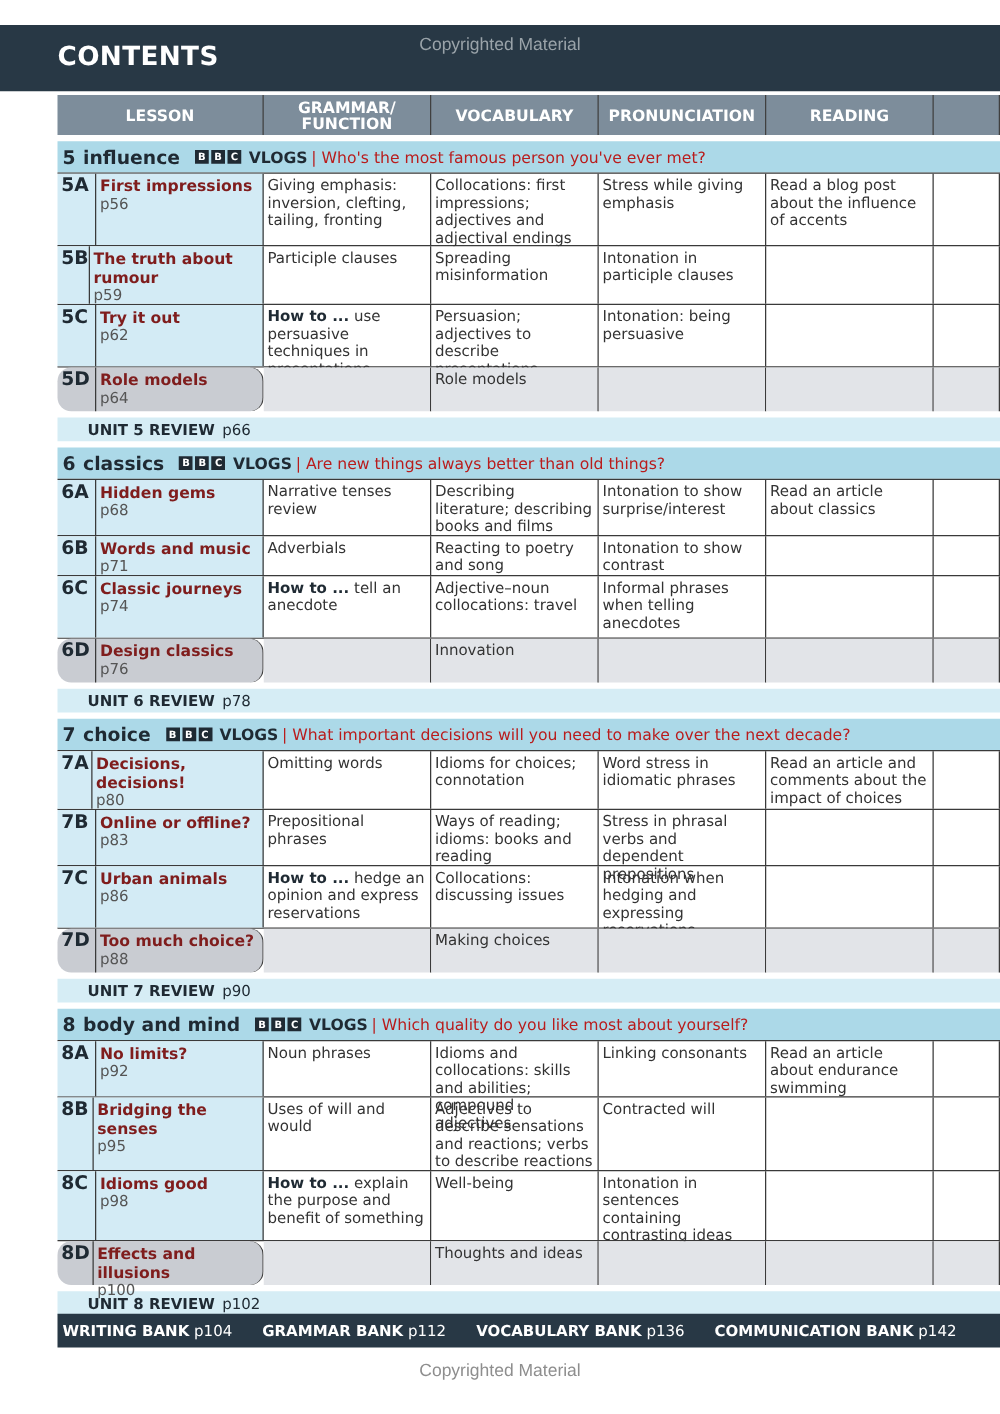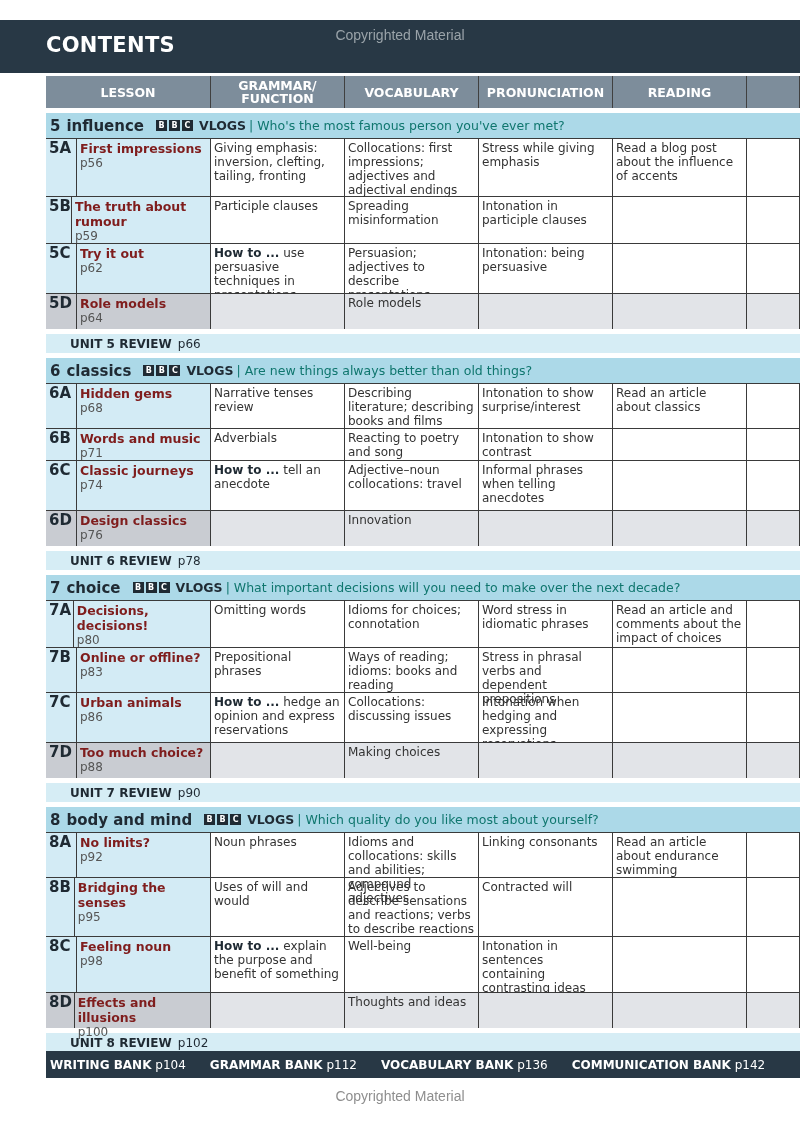--- a/index.html
+++ b/index.html
@@ -17,30 +17,30 @@
   .colhead { display: flex; height: 32px; background: #7d8d9b; }
   .colhead .ch { color: #fff; font-weight: bold; font-size: 12.5px; display: flex; align-items: center; justify-content: center; text-align: center; line-height: 13px; border-right: 1px solid #404040; }
   .c1 { width: 165px; } .c2 { width: 134px; } .c3 { width: 134px; } .c4 { width: 134px; } .c5 { width: 134px; } .c6 { width: 53px; }
 
   .unit-head { margin-top: 5px; height: 25px; background: #acd9e8; display: flex; align-items: center; padding-left: 4px; white-space: nowrap; overflow: hidden; }
   .unit-head .num { font-weight: bold; font-size: 15px; color: #1f2a33; }
   .unit-head .name { font-weight: bold; font-size: 15px; color: #1f2a33; margin-left: 6px; }
   .bbc { display: inline-flex; margin-left: 12px; gap: 2px; }
   .bbc span { width: 11px; height: 11px; background: #1f2a33; color: #fff; font-size: 8px; font-weight: bold; display: flex; align-items: center; justify-content: center; }
   .vlogs { font-weight: bold; font-size: 12.5px; color: #1f2a33; margin-left: 6px; }
-  .q { font-size: 12.5px; color: #0f766e; margin-left: 3px; }
+  .q { font-size: 12.5px; color: #b91c1c; margin-left: 3px; }
 
   .row { display: flex; border-top: 1px solid #3a3a3a; }
   .row .cell { border-right: 1px solid #3a3a3a; font-size: 12px; line-height: 14px; padding: 2px 3px; color: #333; }
   .row .lesson { display: flex; background: #d3ebf5; padding: 0; }
   .row .lesson .code { width: 31px; font-weight: bold; font-size: 15px; color: #1f2a33; padding: 2px 0 0 3px; border-right: 1px solid #3a3a3a; }
   .row .lesson .ltext { padding: 2px 3px; }
   .row .lesson .lt { font-weight: bold; font-size: 12.5px; color: #7f1d1d; line-height: 15px; }
   .row .lesson .pg { font-size: 12px; color: #555; line-height: 14px; }
-  .row.grey .lesson { background: #c9ccd2; }
+  .row.grey .lesson { background: #c9ccd2; border-radius: 11px; }
   .row.grey .cell:not(.lesson) { background: #e2e4e8; }
   .row .cell b { color: #1f2a33; }
 
   .review { margin-top: 5px; height: 19px; background: #d6edf5; font-size: 12px; padding-left: 4px; display: flex; align-items: center; color: #1f2a33; }
   .review .rl { font-weight: bold; margin-left: 20px; }
   .review .rp { margin-left: 6px; }
 
   .banks { position: absolute; left: 46px; top: 1051px; width: 754px; height: 27px; background: #283845; display: flex; align-items: center; padding-left: 4px; color: #fff; font-size: 12px; }
   .banks .bank { margin-right: 24px; }
   .banks .bank .bl { font-weight: bold; }
@@ -312,21 +312,21 @@
       <div class="cell c2"><b></b><span>Uses of will and would</span></div>
       <div class="cell c3">Adjectives to describe sensations and reactions; verbs to describe reactions</div>
       <div class="cell c4">Contracted will</div>
       <div class="cell c5"></div>
       <div class="cell c6"></div>
     </div>
       <div class="row" style="height:56px">
       <div class="cell lesson c1">
         <div class="code">8C</div>
         <div class="ltext">
-          <div class="lt">Feeling noun</div>
+          <div class="lt">Idioms good</div>
           <div class="pg">p98</div>
         </div>
       </div>
       <div class="cell c2"><b>How to ...</b><span> explain the purpose and benefit of something</span></div>
       <div class="cell c3">Well-being</div>
       <div class="cell c4">Intonation in sentences containing contrasting ideas</div>
       <div class="cell c5"></div>
       <div class="cell c6"></div>
     </div>
       <div class="row grey" style="height:36px">

